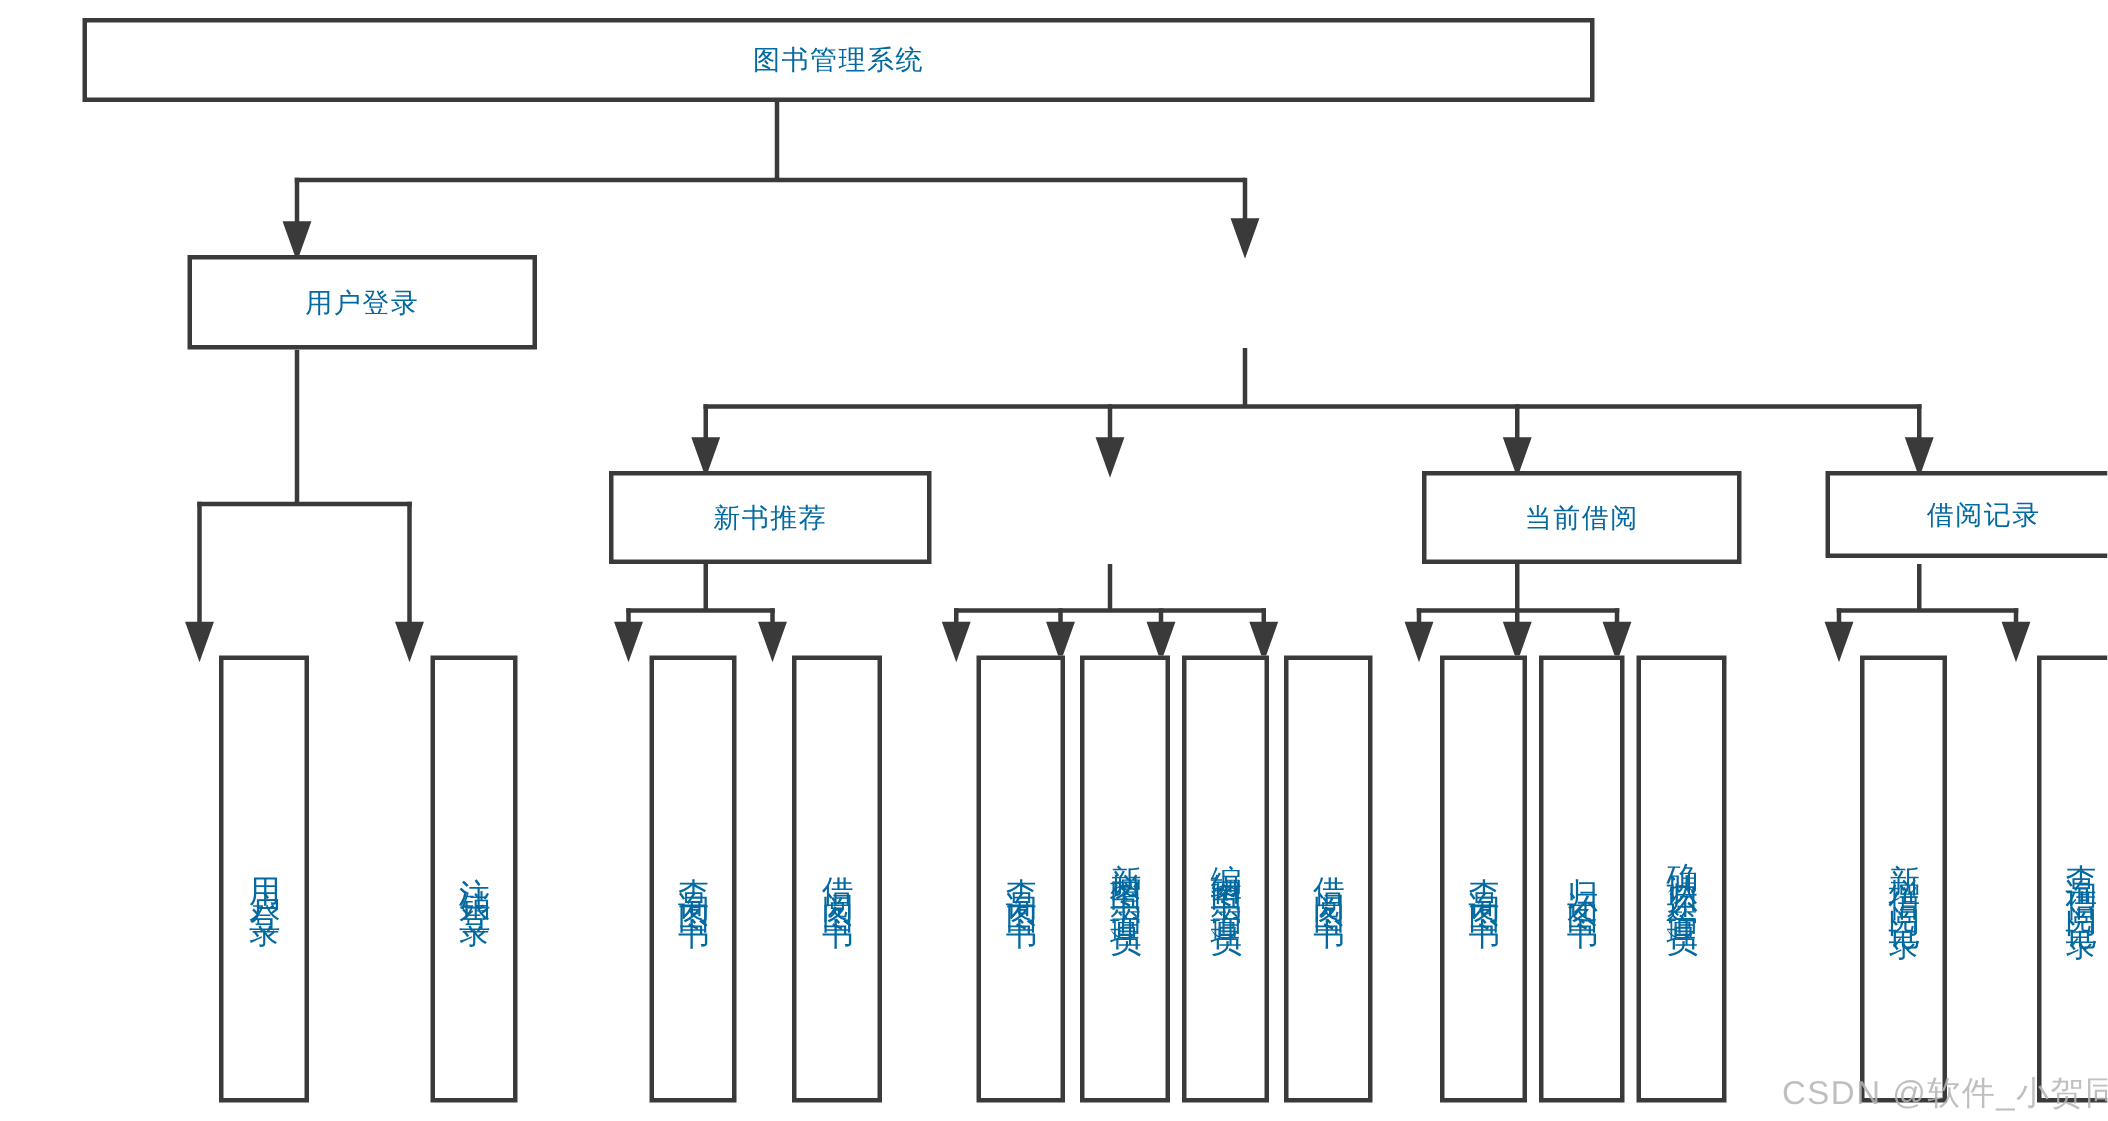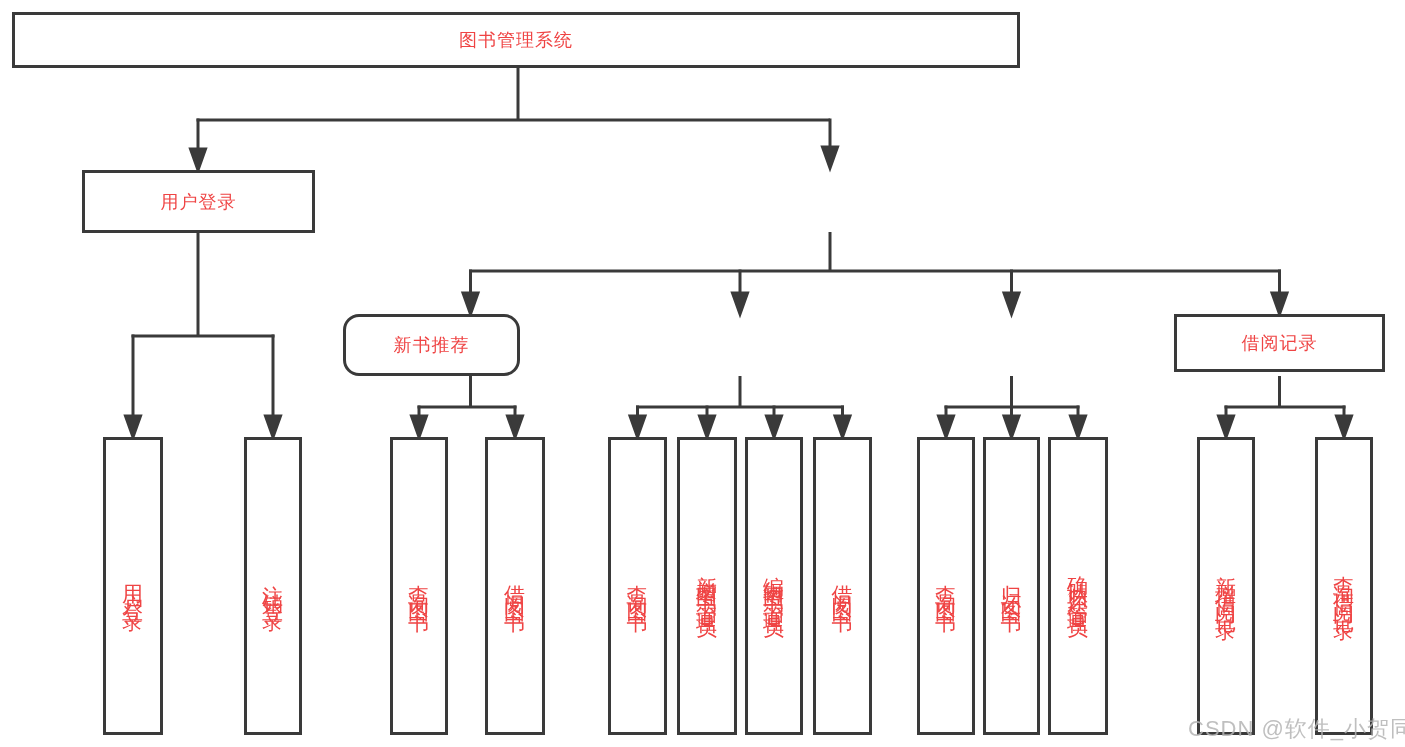--- a/index.html
+++ b/index.html
@@ -19,25 +19,26 @@
     position: absolute;
     left: 0;
     top: 0;
     z-index: 1;
   }
   .node {
     position: absolute;
     box-sizing: border-box;
     border: 3px solid #3a3a3a;
     background: #ffffff;
-    color: #ef4444;
+    color: #0369a1;
     display: flex;
     align-items: center;
     justify-content: center;
     z-index: 2;
+    margin-left: 43px;
   }
   .h-node {
     font-size: 18px;
     letter-spacing: 1px;
     white-space: nowrap;
   }
   .v-node {
     writing-mode: vertical-rl;
     text-orientation: mixed;
     font-size: 21px;
@@ -123,21 +124,22 @@
       <polygon points="1226,437 1218.5,416 1233.5,416"></polygon>
       <line x1="1344" y1="405.5" x2="1344" y2="420"></line>
       <polygon points="1344,437 1336.5,416 1351.5,416"></polygon>
     </g>
   </svg>
 
   <div class="node h-node" style="left:12px; top:12px; width:1008px; height:56px;">图书管理系统</div>
 
   <div class="node h-node" style="left:82px; top:170px; width:233px; height:63px;">用户登录</div>
 
-  <div class="node h-node" style="left:343px; top:314px; width:177px; height:62px;border-radius:16px;">新书推荐</div>
+  <div class="node h-node" style="left:363px; top:314px; width:215px; height:62px;">新书推荐</div>
+  <div class="node h-node" style="left:905px; top:314px; width:213px; height:62px;">当前借阅</div>
   <div class="node h-node" style="left:1174px; top:314px; width:211px; height:58px;">借阅记录</div>
 
   <div class="node v-node" style="left:103px; top:437px; width:60px; height:298px;">用户登录</div>
   <div class="node v-node" style="left:244px; top:437px; width:58px; height:298px;">注销登录</div>
 
   <div class="node v-node" style="left:390px; top:437px; width:58px; height:298px;">查询图书</div>
   <div class="node v-node" style="left:485px; top:437px; width:60px; height:298px;">借阅图书</div>
 
   <div class="node v-node" style="left:608px; top:437px; width:59px; height:298px;">查询图书</div>
   <div class="node v-node" style="left:677px; top:437px; width:60px; height:298px; letter-spacing:6px;">新增图书（管理员）</div>

